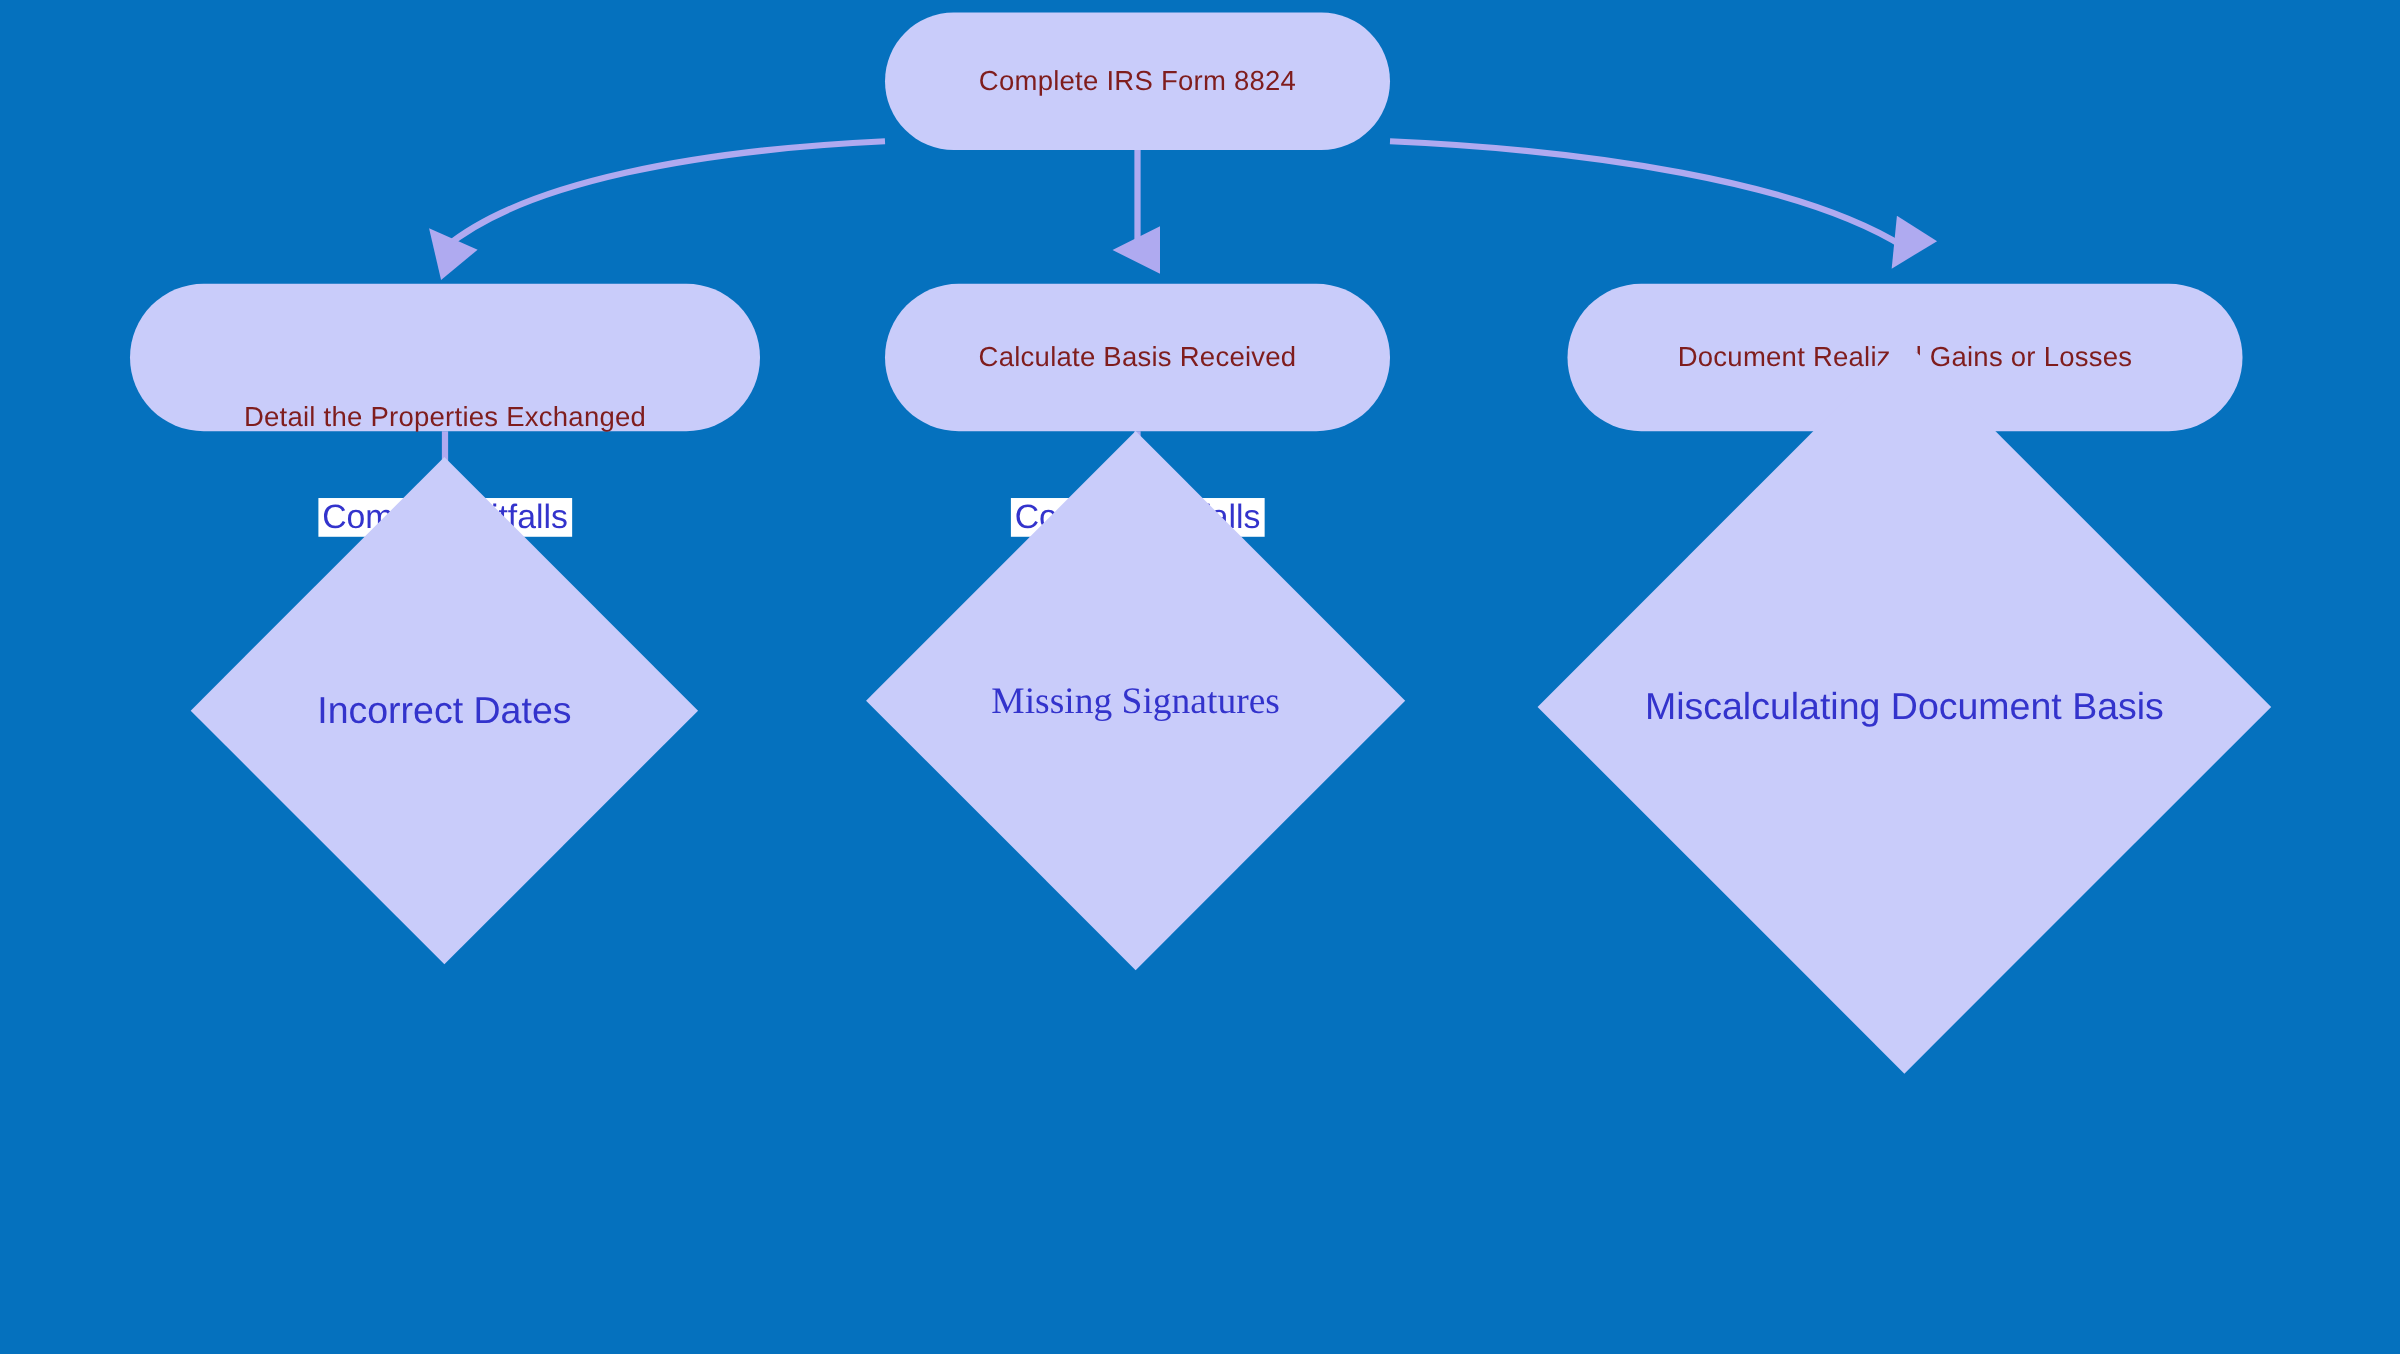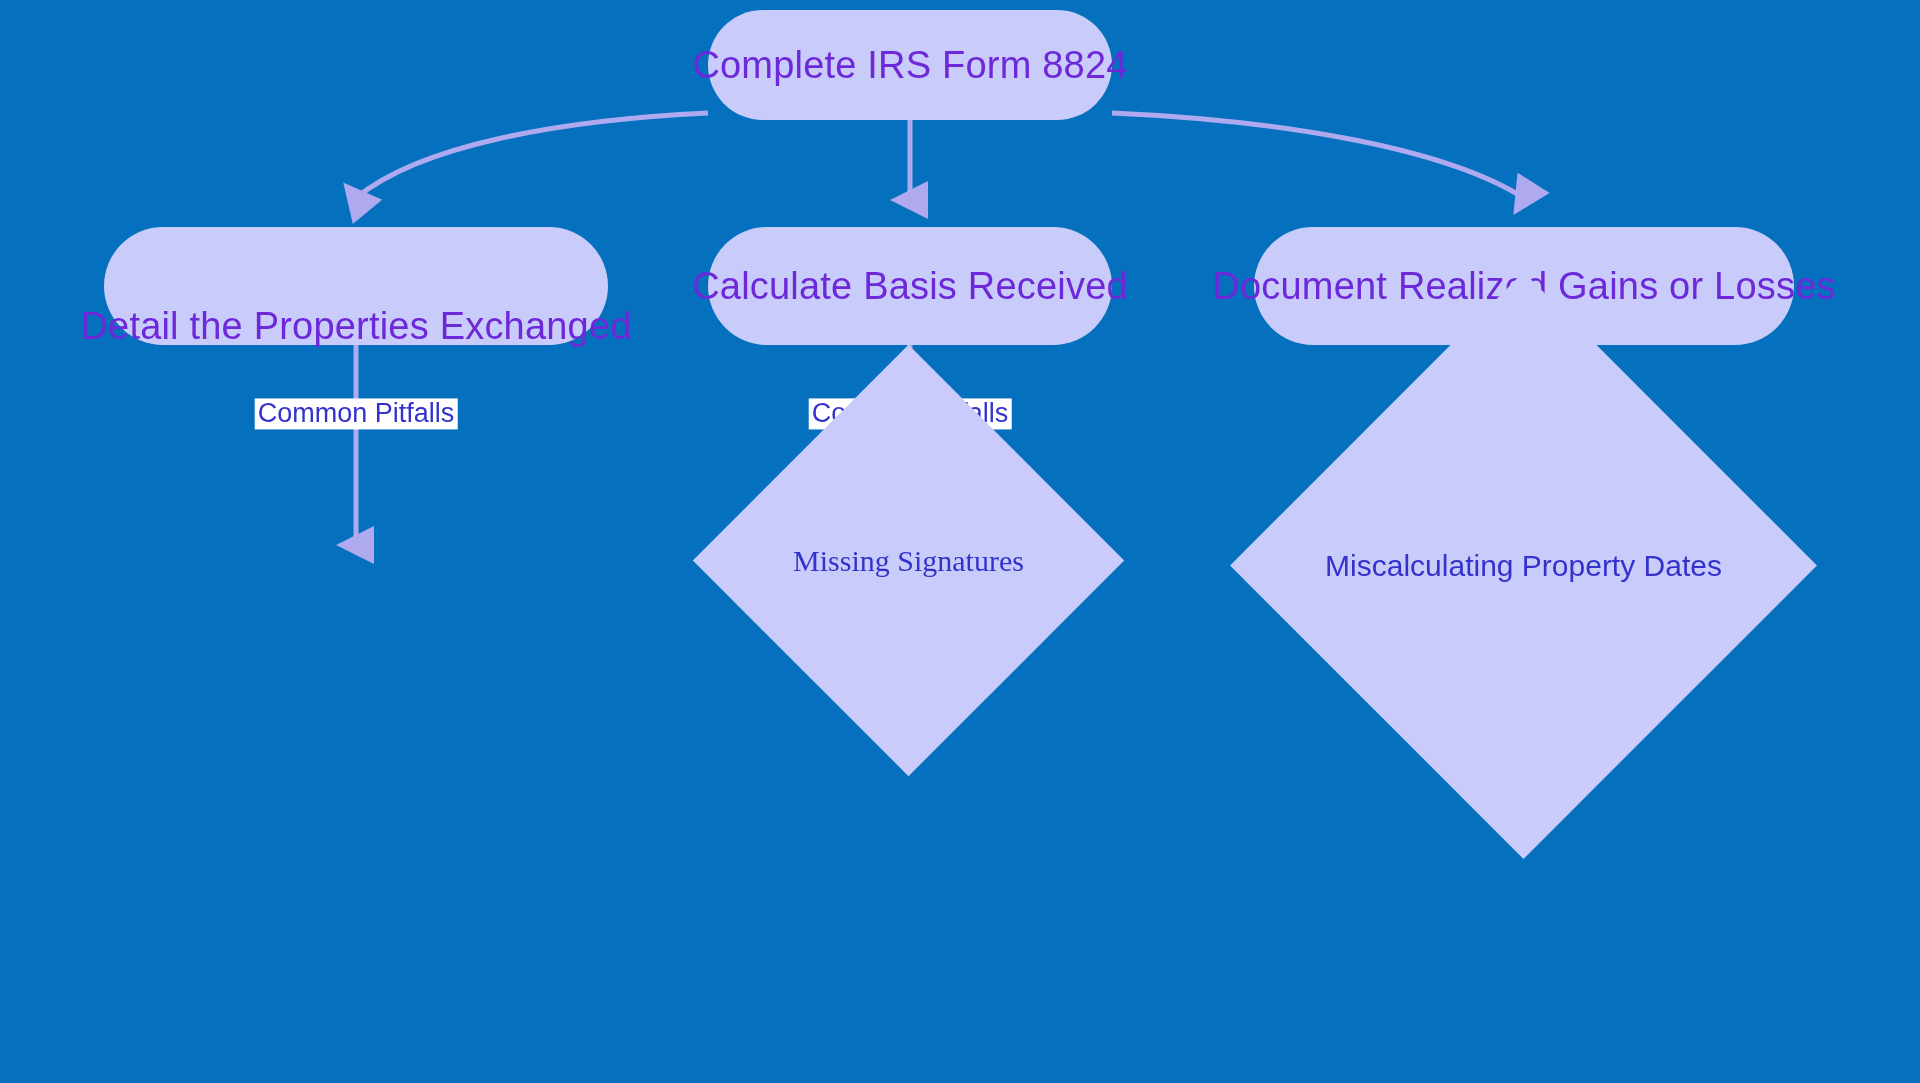--- a/index.html
+++ b/index.html
@@ -27,22 +27,22 @@
     display: flex;
     align-items: center;
     justify-content: center;
     box-sizing: border-box;
   }
   .stadium {
     background: #C9CCFA;
     border-radius: 999px;
   }
   .stadium .node-label {
-    color: #6d28d9;
-    font-size: 38px;
+    color: #7f1d1d;
+    font-size: 22px;
     letter-spacing: 0.2px;
     white-space: nowrap;
     line-height: 1;
   }
   .diamond-wrap {
     position: absolute;
   }
   .diamond-shape {
     position: absolute;
     left: 0;
@@ -113,24 +113,28 @@
   <div class="node stadium" style="left:1254px; top:227px; width:540px; height:118px;">
     <span class="node-label">Document Realized Gains or Losses</span>
   </div>
 
   <div class="edge-label" style="left:356px; top:414px;">Common Pitfalls</div>
 
   <div class="edge-label" style="left:910px; top:414px;">Common Pitfalls</div>
 
   <div class="edge-label" style="left:1524px; top:414px;">Common Pitfalls</div>
 
+  <div class="diamond-wrap" style="left:212px; top:425px; width:287px; height:287px;">
+    <div class="diamond-shape"></div>
+    <span class="node-label">Incorrect Dates</span>
+  </div>
 
   <div class="diamond-wrap" style="left:756px; top:408px; width:305px; height:305px;font-family:Liberation Serif, serif;">
     <div class="diamond-shape"></div>
     <span class="node-label">Missing Signatures</span>
   </div>
 
   <div class="diamond-wrap" style="left:1316px; top:358px; width:415px; height:415px;">
     <div class="diamond-shape"></div>
-    <span class="node-label">Miscalculating Property Dates</span>
+    <span class="node-label">Miscalculating Document Basis</span>
   </div>
 
 </div>
 
 </body></html>

